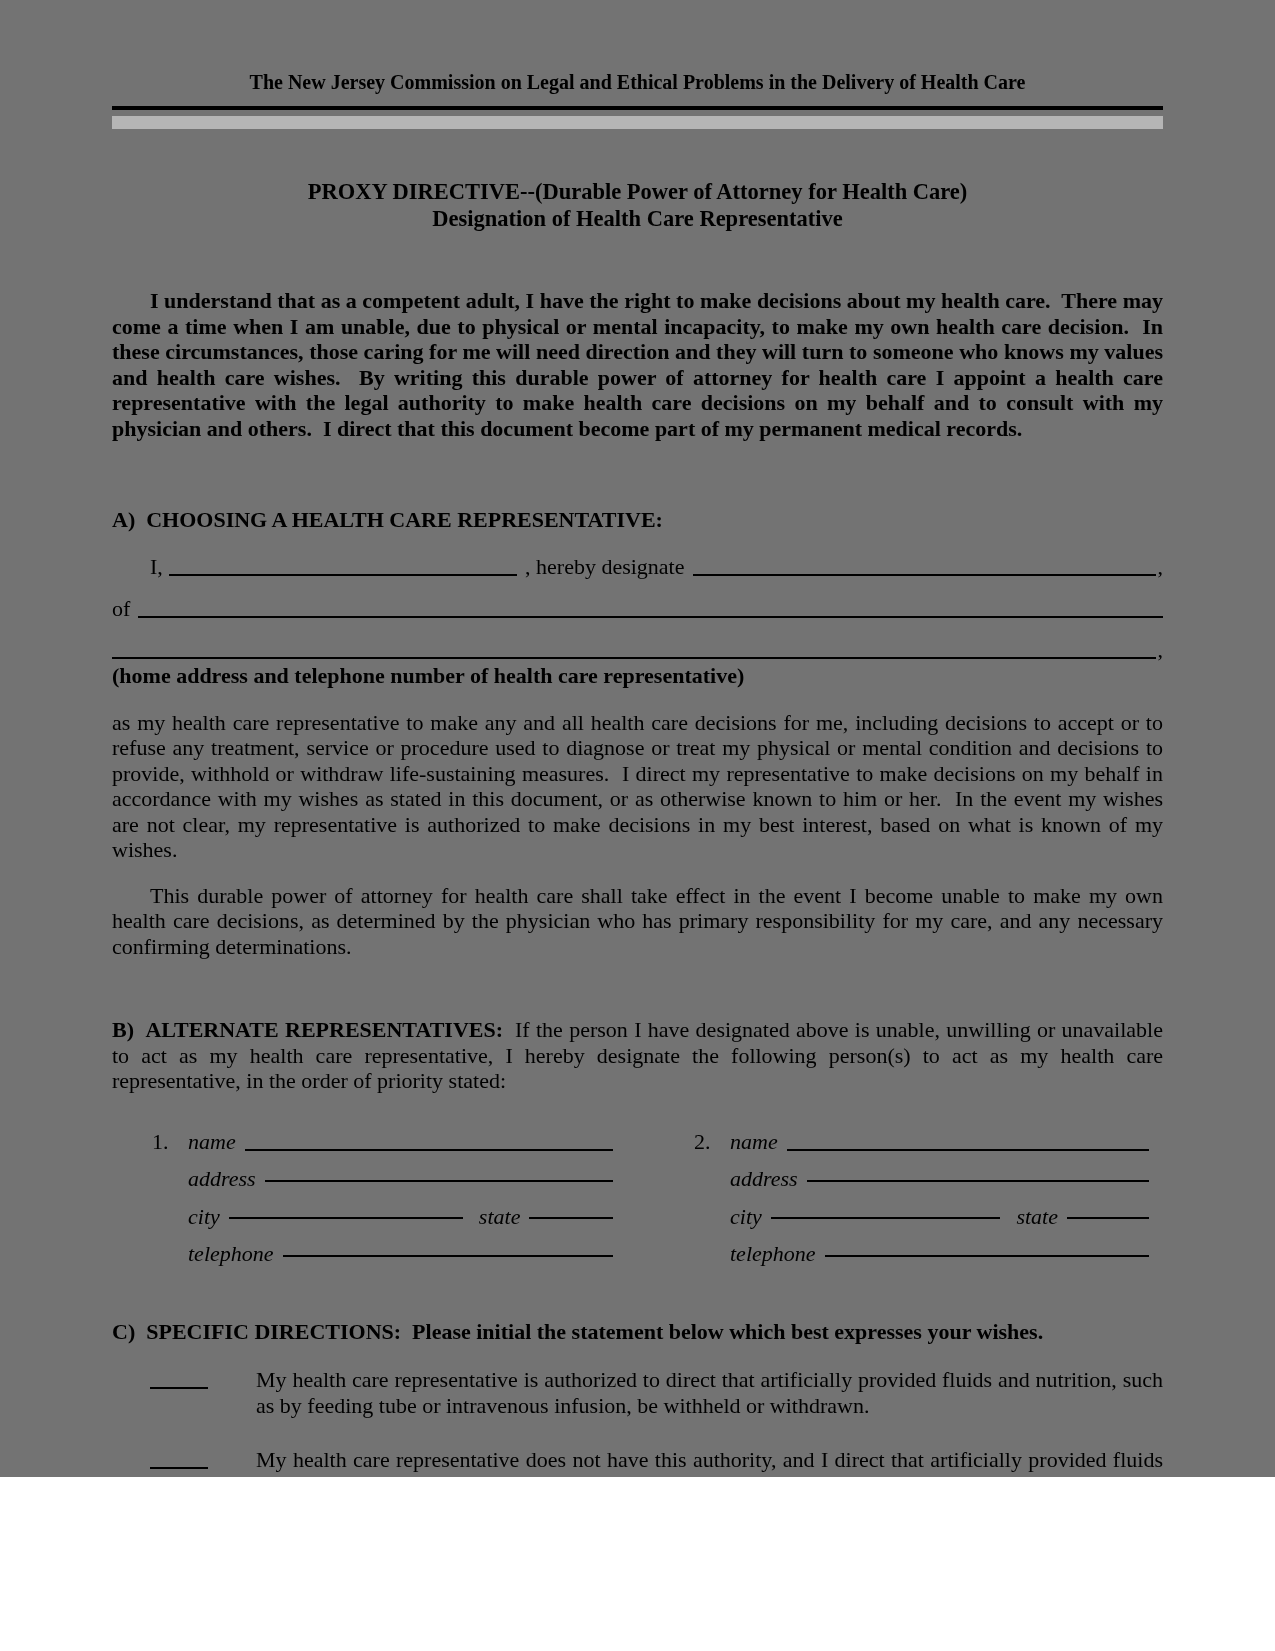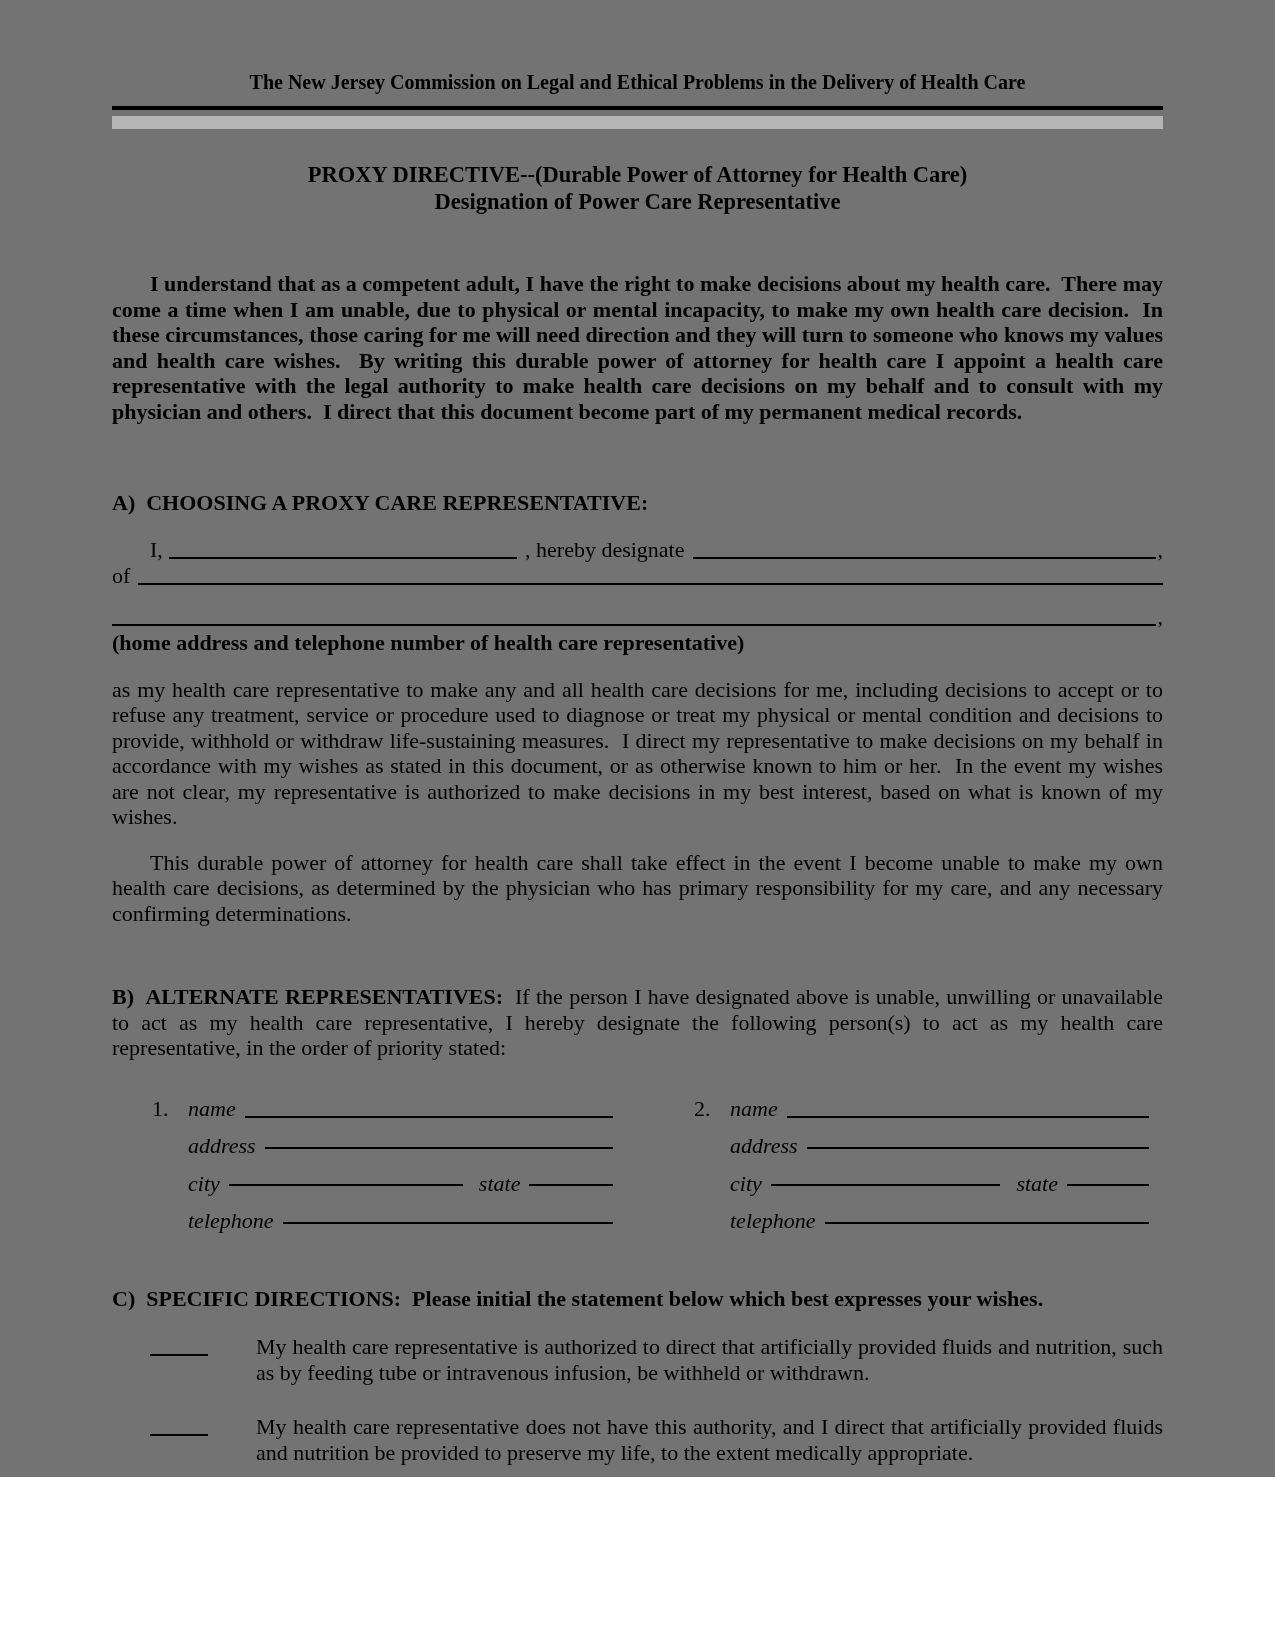--- a/index.html
+++ b/index.html
@@ -21,21 +21,21 @@
     padding-top: 70px;
     text-align: center;
     font-weight: bold;
     font-size: 20px;
     line-height: 25px;
   }
   .header-rule { height: 4px; background: #000000; margin-top: 11px; }
   .gray-bar   { height: 13px; background: #b5b5b5; margin-top: 6px; }
 
   .doc-title {
-    margin-top: 32px;
+    margin-top: 49px;
     text-align: center;
     font-weight: bold;
     font-size: 22.5px;
     line-height: 27px;
   }
 
   .para {
     font-size: 22px;
     line-height: 25.5px;
     text-align: justify;
@@ -51,21 +51,21 @@
   .h-a { margin-top: 66px; }
   .h-c { margin-top: 40px; }
 
   .fill-line {
     display: flex;
     align-items: baseline;
     font-size: 22px;
     line-height: 25.5px;
   }
   .f1 { margin-top: 21px; padding-left: 38px; }
-  .f2 { margin-top: 0; }
+  .f2 { margin-top: 16px; }
   .f3 { margin-top: 16px; }
   .blank {
     border-bottom: 2px solid #000;
     height: 0;
     position: relative;
     top: 2px;
   }
   .g1 { flex-grow: 355; }
   .g2 { flex-grow: 472; }
   .gfull { flex-grow: 1; }
@@ -127,26 +127,26 @@
 <body>
 
 <div class="page">
 
   <div class="header-title pre">The New Jersey Commission on Legal and Ethical Problems in the Delivery of Health Care</div>
   <div class="header-rule"></div>
   <div class="gray-bar"></div>
 
   <div class="doc-title">
     <div class="pre">PROXY DIRECTIVE--(Durable Power of Attorney for Health Care)</div>
-    <div class="pre">Designation of Power Care Representative</div>
+    <div class="pre">Designation of Health Care Representative</div>
   </div>
 
   <div class="para indent p-intro pre">I understand that as a competent adult, I have the right to make decisions about my health care.  There may come a time when I am unable, due to physical or mental incapacity, to make my own health care decision.  In these circumstances, those caring for me will need direction and they will turn to someone who knows my values and health care wishes.  By writing this durable power of attorney for health care I appoint a health care representative with the legal authority to make health care decisions on my behalf and to consult with my physician and others.  I direct that this document become part of my permanent medical records.</div>
 
-  <div class="sec-heading h-a pre">A)  CHOOSING A PROXY CARE REPRESENTATIVE:</div>
+  <div class="sec-heading h-a pre">A)  CHOOSING A HEALTH CARE REPRESENTATIVE:</div>
 
   <div class="fill-line f1">
     <span class="t-pre pre">I,</span>
     <span class="blank g1"></span>
     <span class="t-mid pre">, hereby designate</span>
     <span class="blank g2"></span>
     <span class="t-comma pre">,</span>
   </div>
 
   <div class="fill-line f2">

